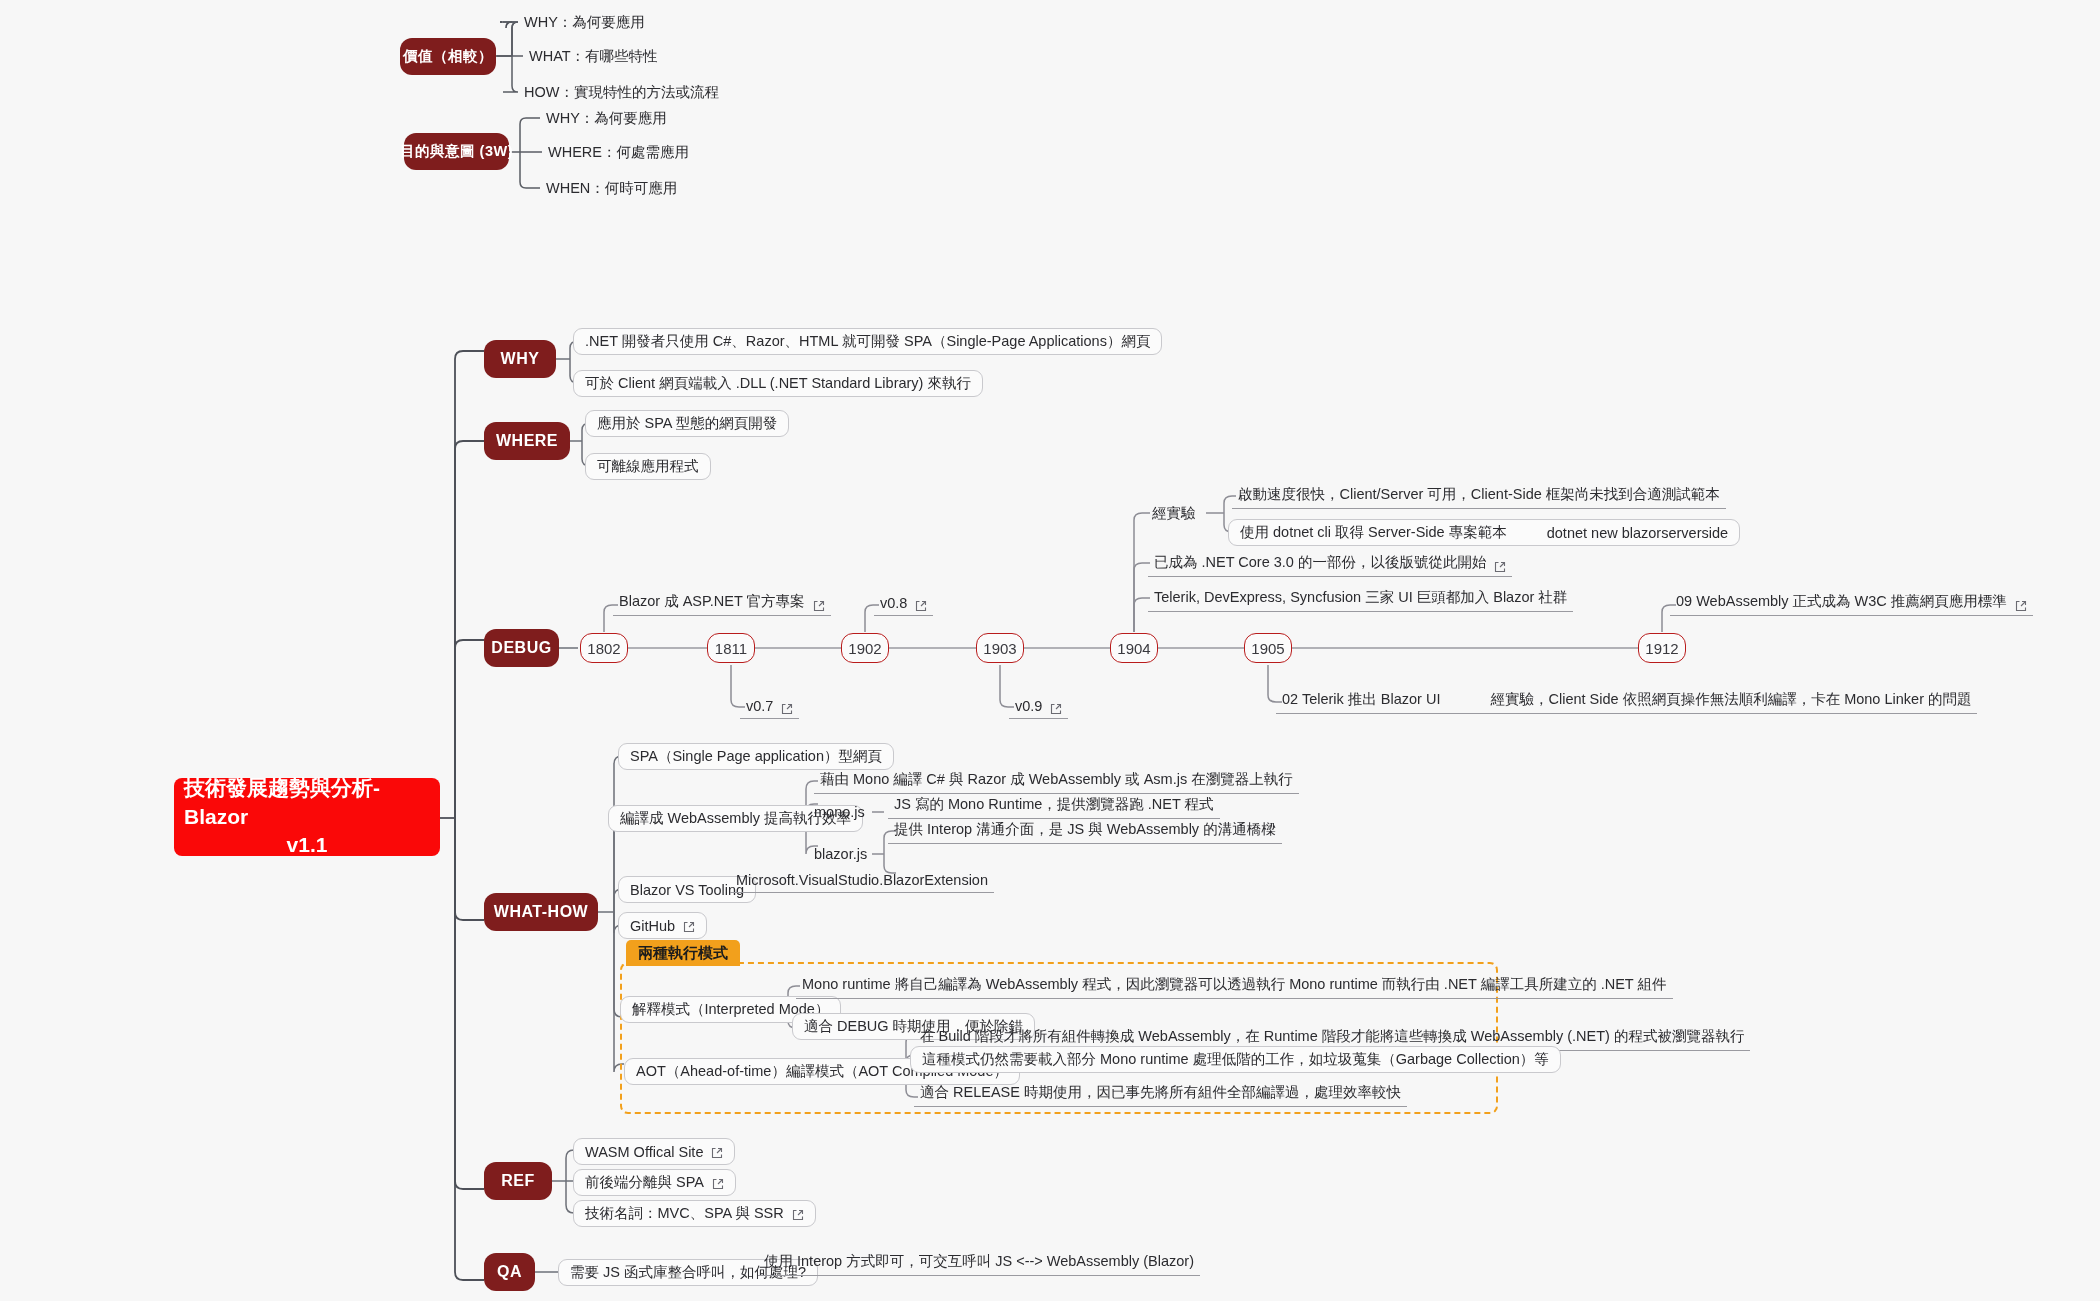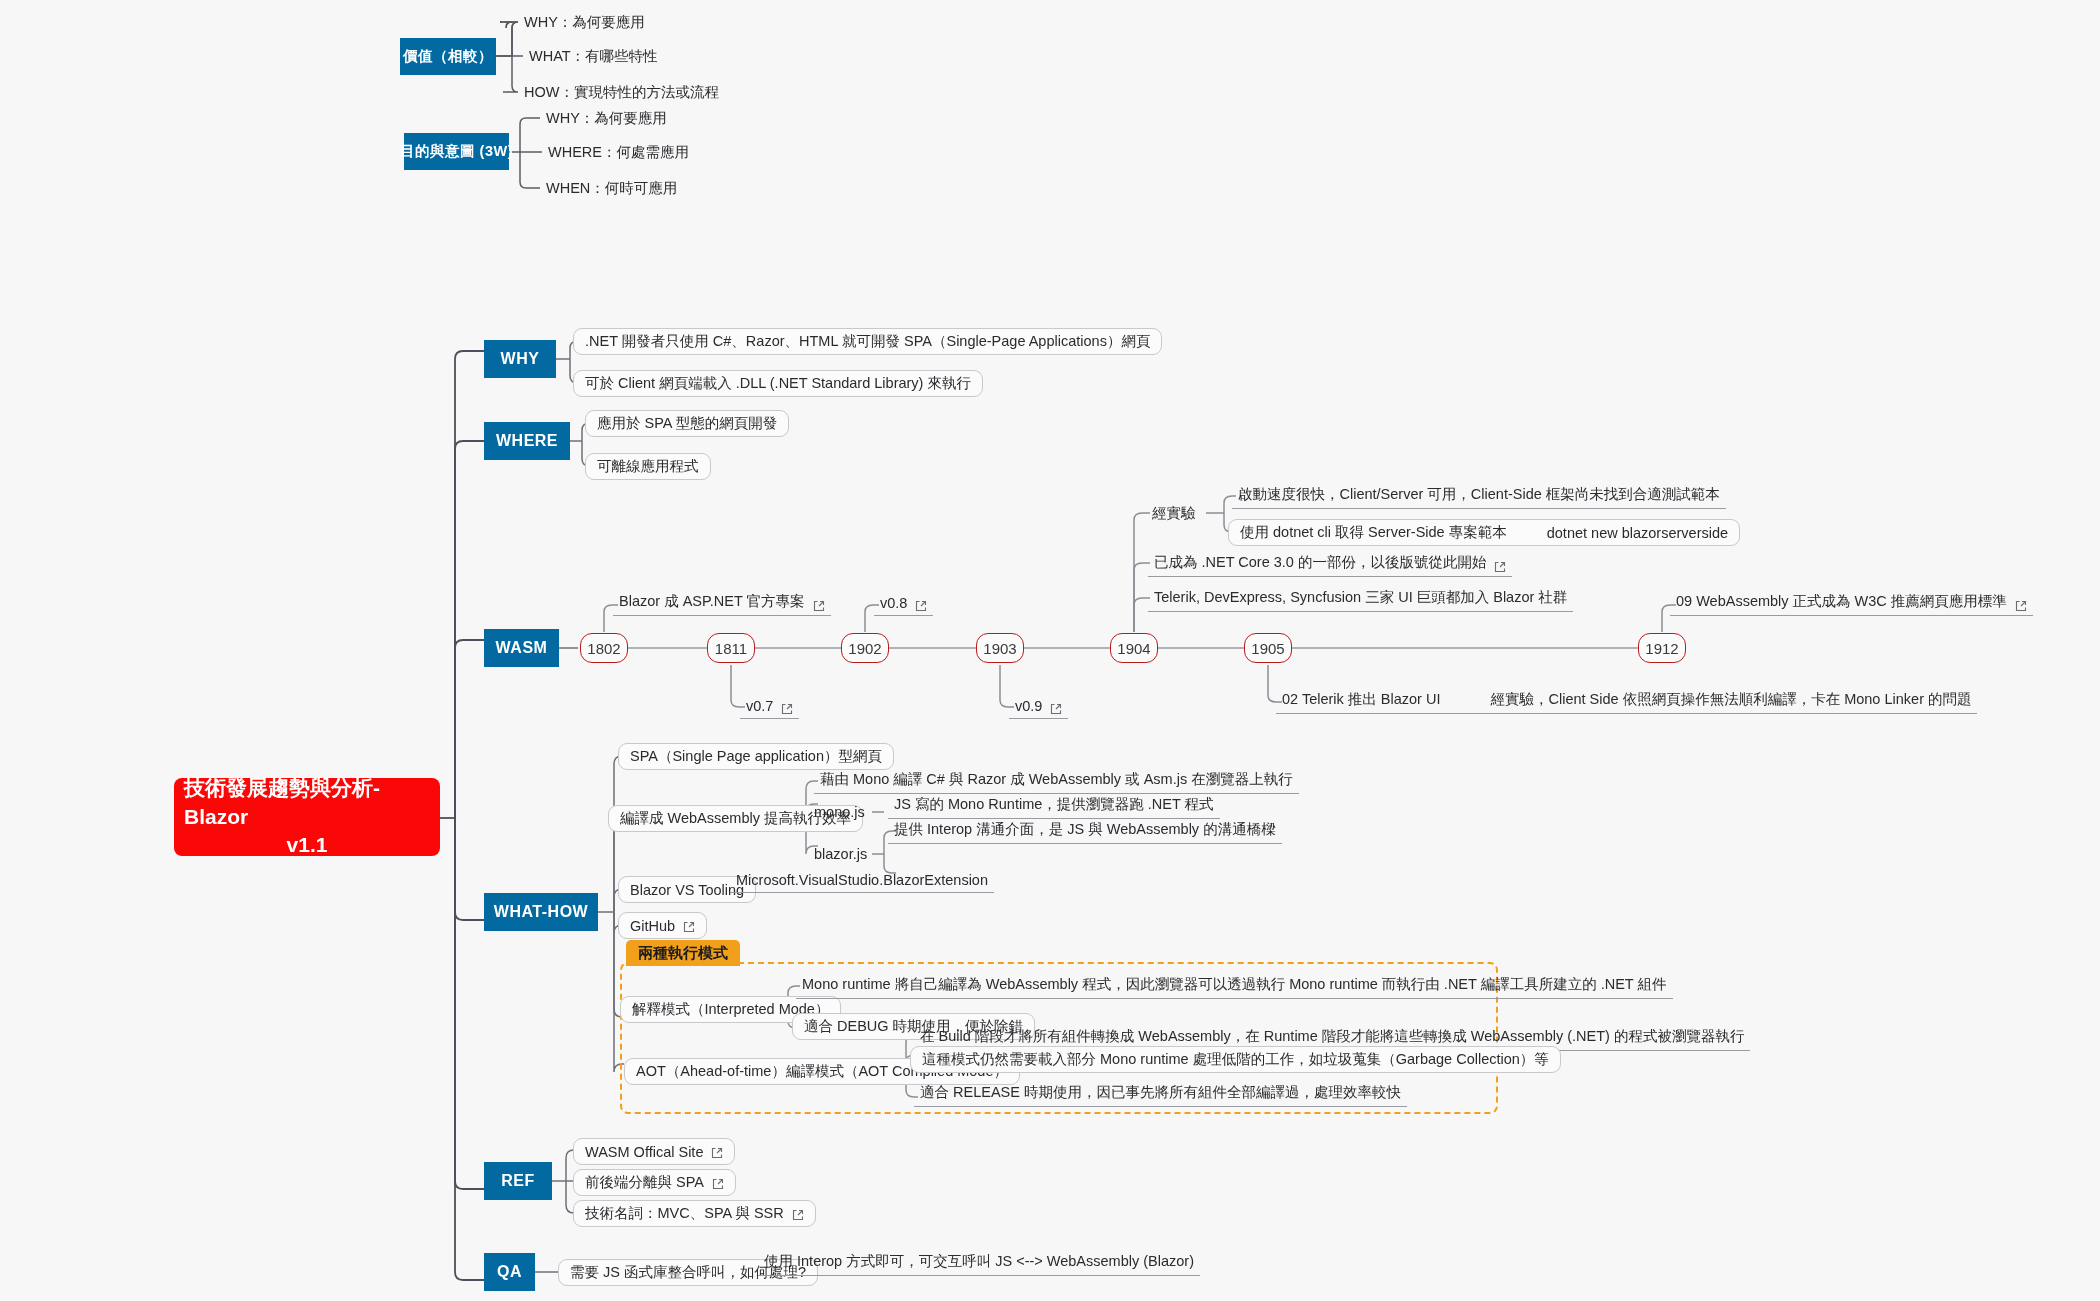--- a/index.html
+++ b/index.html
@@ -25,23 +25,23 @@
   .node {
     position: absolute;
     box-sizing: border-box;
     display: flex;
     align-items: center;
     justify-content: center;
     white-space: nowrap;
   }
   
   .dark {
-    background: #0369a1;
+    background: #7f1d1d;
     color: #ffffff;
-    border-radius: 0;
+    border-radius: 12px;
     font-weight: 700;
     letter-spacing: .5px;
   }
   
   .root {
     background: #fa0808;
     color: #ffffff;
     border-radius: 8px;
     font-weight: 700;
     font-size: 21px;
@@ -277,21 +277,21 @@
     <span>WHERE</span>
   </div>
   <div class="node box" style="left:585px;top:410px;height:27px;">
     <span>應用於 SPA 型態的網頁開發</span>
   </div>
   <div class="node box" style="left:585px;top:453px;height:27px;">
     <span>可離線應用程式</span>
   </div>
 
   <div class="node dark" style="left:484px;top:629px;width:75px;height:38px;font-size:16px;">
-    <span>WASM</span>
+    <span>DEBUG</span>
   </div>
 
   <div class="node tnode" style="left:580px;top:633px;">
     <span>1802</span>
     </div>
   <div class="node tnode" style="left:707px;top:633px;">
     <span>1811</span>
     </div>
   <div class="node tnode" style="left:841px;top:633px;">
     <span>1902</span>

